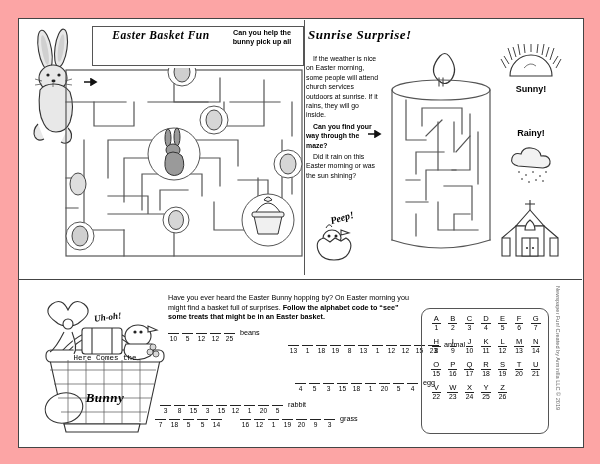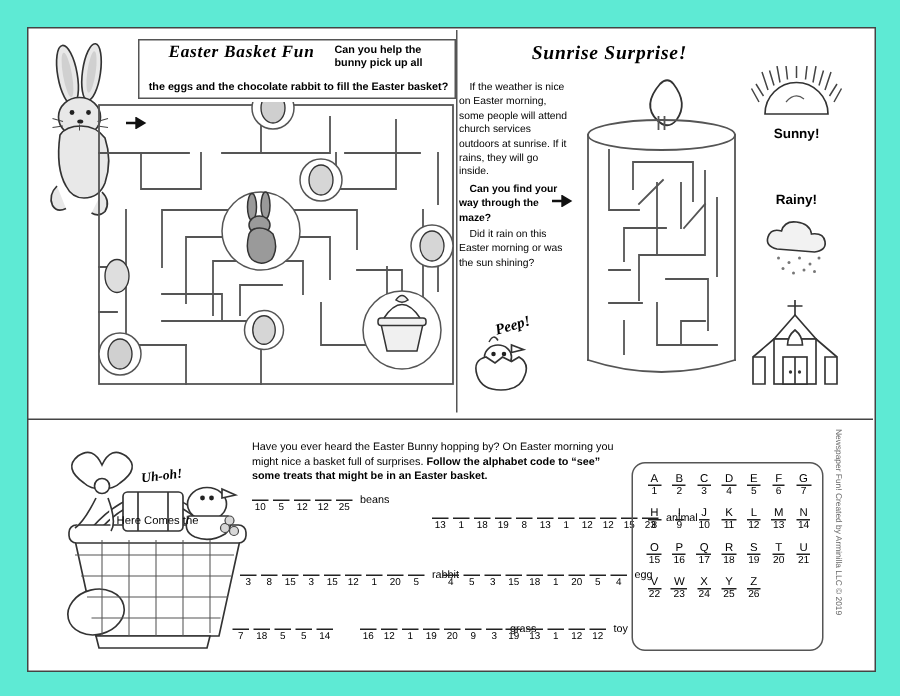--- a/index.html
+++ b/index.html
@@ -1,41 +1,41 @@
 <!DOCTYPE html>
 <html><head>
 <meta charset="utf-8">
 <style>
   html,body{margin:0;padding:0;background:#ffffff;}
   body{width:600px;height:464px;overflow:hidden;
        font-family:"Liberation Sans",sans-serif;color:#000;}
 
-  #page{position:relative;width:600px;height:464px;background:#5eead4;}
+  #page{position:relative;width:600px;height:464px;background:#fca5a5;}
 
   
   .mat{position:absolute;left:18px;top:18px;width:564px;height:428px;
        border:1.2px solid #444;background:#fff;}
 
   
   .top-panel{position:absolute;left:18px;top:18px;width:564px;height:259px;}
   .bottom-panel{position:absolute;left:18px;top:279px;width:564px;height:167px;
                 border-top:1.2px solid #444;}
 
   .vdiv{position:absolute;top:20px;width:0;border-left:1.1px solid #555;}
 
   
   .script-title{font-family:"Liberation Serif",serif;font-style:italic;
-                font-weight:bold;letter-spacing:.5px;text-align:right;}
+                font-weight:bold;letter-spacing:.5px;}
 
   #basket-fun-box{position:absolute;left:92px;top:26px;width:212px;height:40px;
                   border:1.1px solid #555;box-sizing:border-box;}
   #basket-fun-title{position:absolute;left:8px;top:2px;width:120px;
                     font-size:11.5px;text-align:center;}
   #basket-fun-q{position:absolute;left:130px;top:2px;width:78px;
-                font-size:7.2px;font-weight:bold;line-height:8.6px;text-align:left;}
+                font-size:7.2px;font-weight:bold;line-height:8.6px;text-align:center;}
   #basket-fun-q2{position:absolute;left:3px;top:26px;width:206px;
                  font-size:7.2px;font-weight:bold;text-align:center;}
 
   #sunrise-title{position:absolute;left:308px;top:27px;width:150px;
                  font-size:13px;}
 
   
   #bunny{position:absolute;left:28px;top:28px;width:58px;height:120px;}
   #start-arrow-left{position:absolute;left:84px;top:78px;width:14px;height:8px;}
 
@@ -62,22 +62,22 @@
   #peep-label{position:absolute;left:330px;top:212px;font-size:10px;
               font-weight:bold;font-style:italic;
               transform:rotate(-16deg);font-family:"Liberation Serif",serif;}
   #chick{position:absolute;left:310px;top:222px;width:50px;height:42px;}
 
   
   #basket-art{position:absolute;left:34px;top:292px;width:136px;height:148px;}
   #uhoh{position:absolute;left:94px;top:312px;font-size:9px;font-weight:bold;
         font-style:italic;transform:rotate(-7deg);
         font-family:"Liberation Serif",serif;}
-  #here-comes{position:absolute;left:60px;top:342px;width:90px;
-              font-size:7.5px;text-align:center;}
+  #here-comes{position:absolute;left:60px;top:354px;width:90px;
+              font-size:7.5px;text-align:center;font-family:Liberation Mono, monospace;}
   #basket-easter{position:absolute;left:58px;top:372px;width:94px;
                  font-size:13px;text-align:center;}
   #basket-bunny{position:absolute;left:58px;top:390px;width:94px;
                 font-size:13px;text-align:center;}
 
   #code-intro{position:absolute;left:168px;top:293px;width:245px;
               font-size:7.2px;line-height:9.6px;}
   #code-intro b{font-weight:bold;}
 
   
@@ -113,21 +113,20 @@
 
   <div class="mat"></div>
 
   <div class="top-panel">
     <div class="vdiv" style="left:286px;top:2px;height:255px;"></div>
   </div>
 
   <div id="basket-fun-box">
     <div id="basket-fun-title" class="script-title">Easter Basket Fun</div>
     <div id="basket-fun-q">Can you help the bunny pick up all</div>
-    <div id="basket-fun-q2">the eggs and the chocolate rabbit to fill the Easter basket?</div>
   </div>
 
   <div id="bunny">
     <svg viewBox="0 0 58 120" width="58" height="120">
       <g fill="#e8e8e8" stroke="#333" stroke-width="1.1">
         <ellipse cx="17" cy="22" rx="6.5" ry="20" transform="rotate(-10 17 22)"></ellipse>
         <ellipse cx="33" cy="20" rx="6" ry="19" transform="rotate(8 33 20)"></ellipse>
         <ellipse cx="17" cy="22" rx="3" ry="15" fill="#d0d0d0" stroke="none" transform="rotate(-10 17 22)"></ellipse>
         <ellipse cx="33" cy="20" rx="2.8" ry="14" fill="#d0d0d0" stroke="none" transform="rotate(8 33 20)"></ellipse>
         <ellipse cx="25" cy="50" rx="14" ry="13"></ellipse>
@@ -350,23 +349,24 @@
       <g fill="#d8d8d8" stroke="#444" stroke-width=".8">
         <circle cx="116" cy="60" r="3"></circle>
           <circle cx="122" cy="62" r="3"></circle>
         <circle cx="119" cy="55" r="3"></circle>
       </g>
     </svg>
   </div>
 
   <div id="uhoh">Uh-oh!</div>
   <div id="here-comes">Here Comes the</div>
+  <div id="basket-bunny" class="script-title">Bunny</div>
 
   <div id="code-intro">
-    <span>Have you ever heard the Easter Bunny hopping by? On Easter morning you might nice a basket full of surprises. </span><b>Follow the alphabet code to “see” some treats that might be in an Easter basket.</b>
+    <span>Have you ever heard the Easter Bunny hopping by? On Easter morning you might find a basket full of surprises. </span><b>Follow the alphabet code to “see” some treats that might be in an Easter basket.</b>
   </div>
 
   <div class="code-row" id="code-0" style="left:168px;top:324px;align-items:flex-end;">
       <div class="code-item">
         <div class="code-blank"></div>
         <div class="code-num">10</div>
       </div>
       <div class="code-item">
         <div class="code-blank"></div>
         <div class="code-num">5</div>
@@ -425,21 +425,21 @@
       <div class="code-item">
         <div class="code-blank"></div>
         <div class="code-num">15</div>
       </div>
       <div class="code-item">
         <div class="code-blank"></div>
         <div class="code-num">23</div>
       </div>
       <div class="code-word">animal</div>
     </div>
-  <div class="code-row" id="code-2" style="left:160px;top:374px;">
+  <div class="code-row" id="code-2" style="left:160px;top:396px;">
       <div class="code-item">
         <div class="code-blank"></div>
         <div class="code-num">3</div>
       </div>
       <div class="code-item">
         <div class="code-blank"></div>
         <div class="code-num">8</div>
       </div>
       <div class="code-item">
         <div class="code-blank"></div>
@@ -556,43 +556,20 @@
       <div class="code-item">
         <div class="code-blank"></div>
         <div class="code-num">9</div>
       </div>
       <div class="code-item">
         <div class="code-blank"></div>
         <div class="code-num">3</div>
       </div>
       <div class="code-word">grass</div>
     </div>
-  <div class="code-row" id="code-6" style="left:337px;top:410px;">
-      <div class="code-item">
-        <div class="code-blank"></div>
-        <div class="code-num">19</div>
-      </div>
-      <div class="code-item">
-        <div class="code-blank"></div>
-        <div class="code-num">13</div>
-      </div>
-      <div class="code-item">
-        <div class="code-blank"></div>
-        <div class="code-num">1</div>
-      </div>
-      <div class="code-item">
-        <div class="code-blank"></div>
-        <div class="code-num">12</div>
-      </div>
-      <div class="code-item">
-        <div class="code-blank"></div>
-        <div class="code-num">12</div>
-      </div>
-      <div class="code-word">toy</div>
-    </div>
 
   <div id="key-box"></div>
   <div id="key-grid">
       <div class="key-cell">
         <div class="key-letter">A</div>
         <div class="key-num">1</div>
       </div>
       <div class="key-cell">
         <div class="key-letter">B</div>
         <div class="key-num">2</div>

